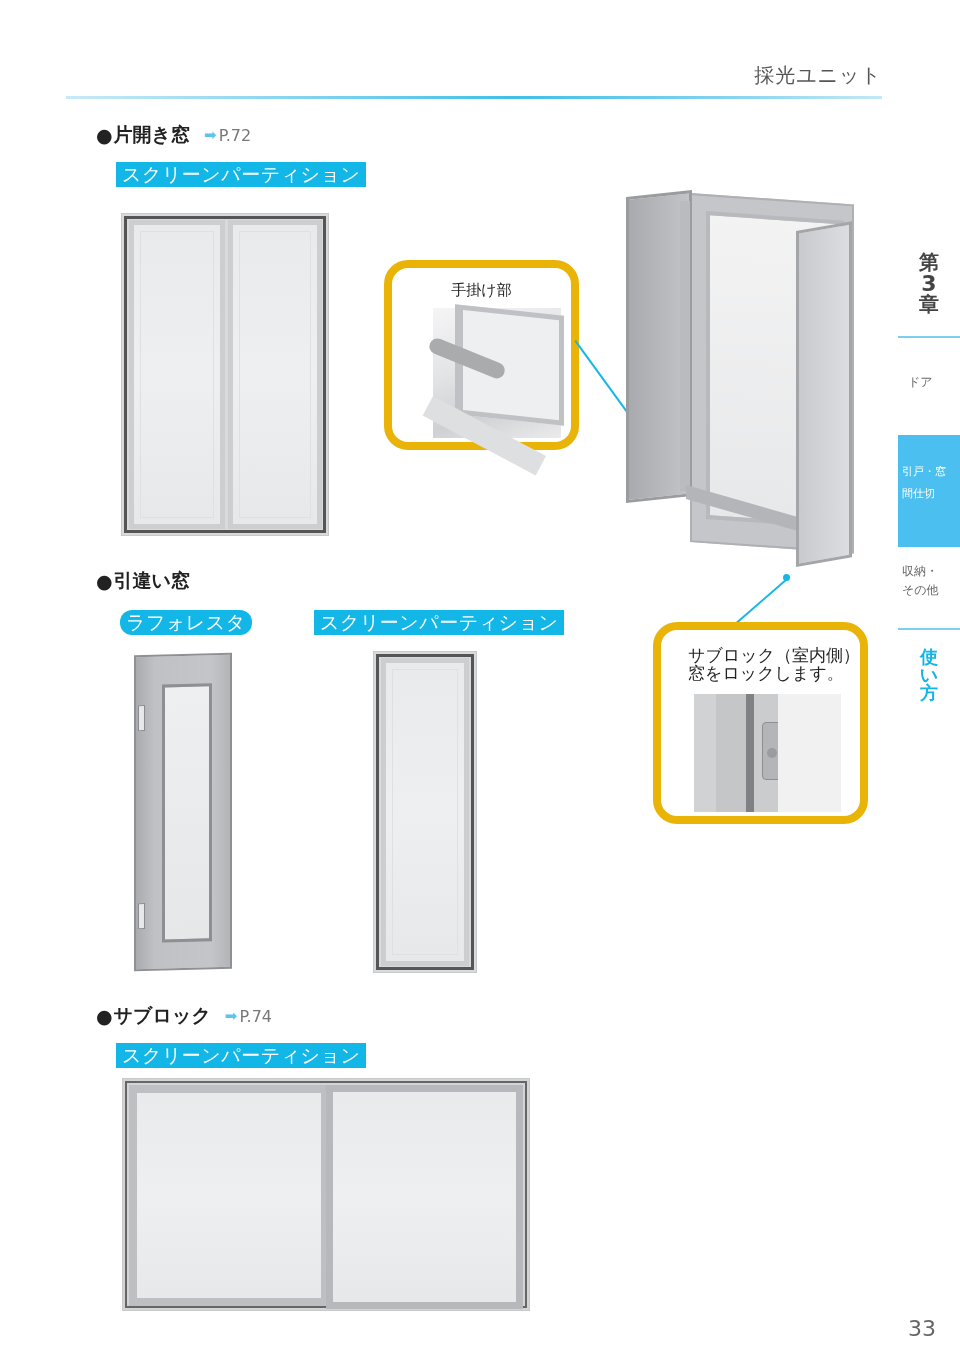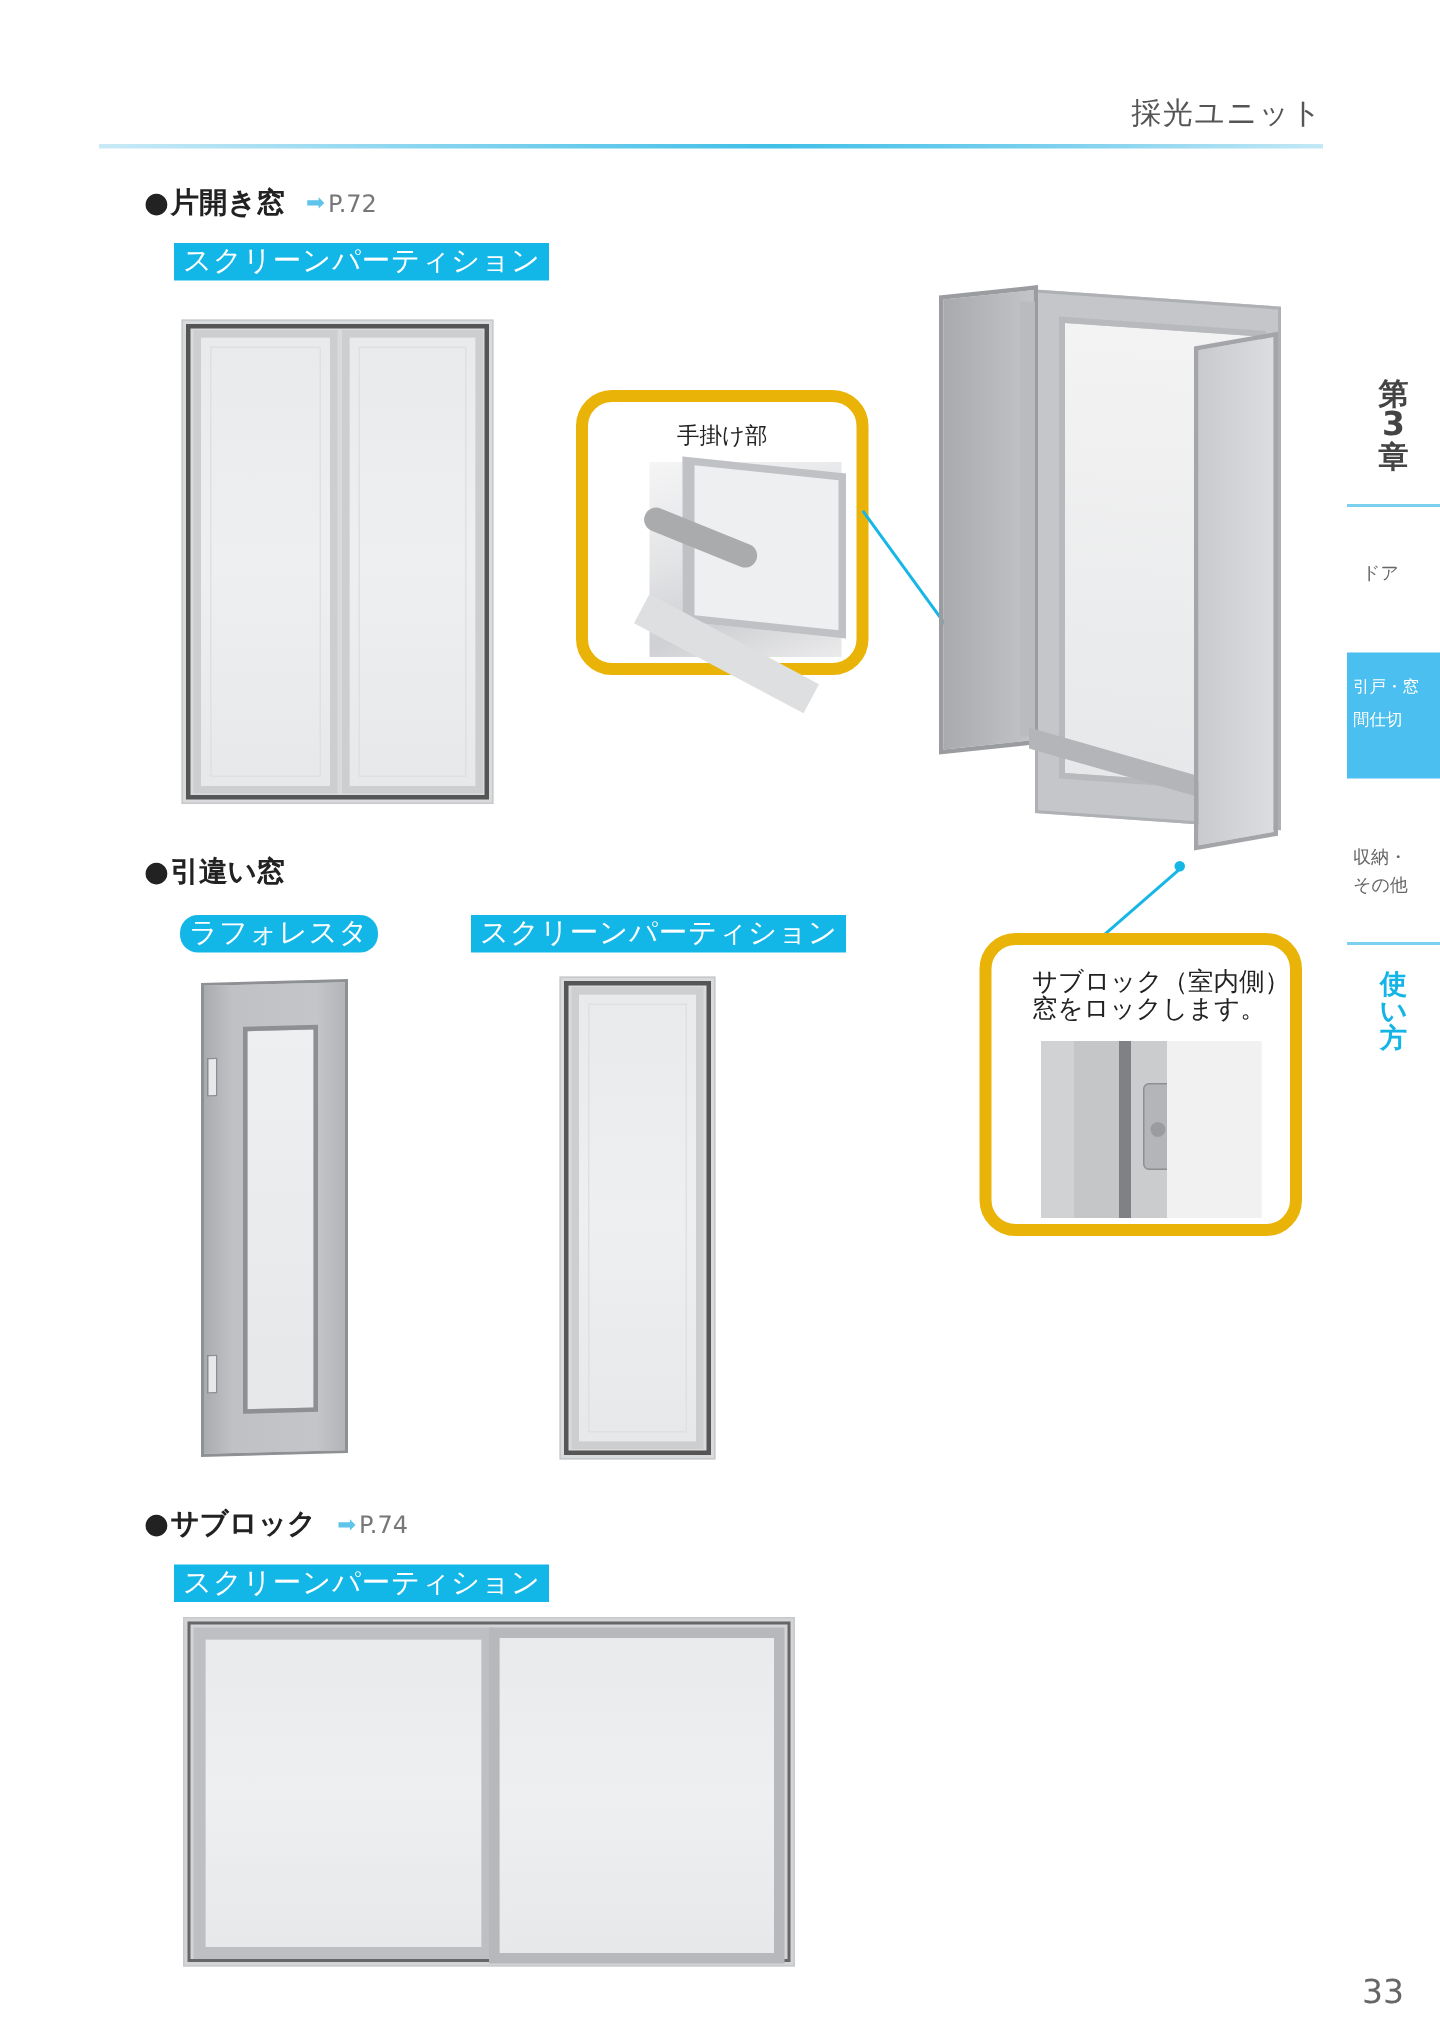--- a/index.html
+++ b/index.html
@@ -157,21 +157,21 @@
   <div>第</div>
   <div style="font-size:22px;">3</div>
   <div>章</div>
 </div>
 <div class="abs side-rule" style="top:336px;"></div>
 
 <div class="abs side-item" style="top:372px; height:22px; text-align:left; padding-left:10px;">
   <span>ドア</span>
 </div>
 
-<div class="abs side-item active" style="top:435px; height:84px; padding-top:12px; font-size:11px; line-height:22px;">
+<div class="abs side-item active" style="top:435px; height:112px; padding-top:26px; font-size:11px; line-height:22px;">
   <div>引戸・窓</div>
   <div>間仕切</div>
 </div>
 
 <div class="abs side-item" style="top:562px; text-align:left; padding-left:4px; line-height:19px;">
   <div>収納・</div>
   <div>その他</div>
 </div>
 <div class="abs side-rule" style="top:628px;"></div>
 

